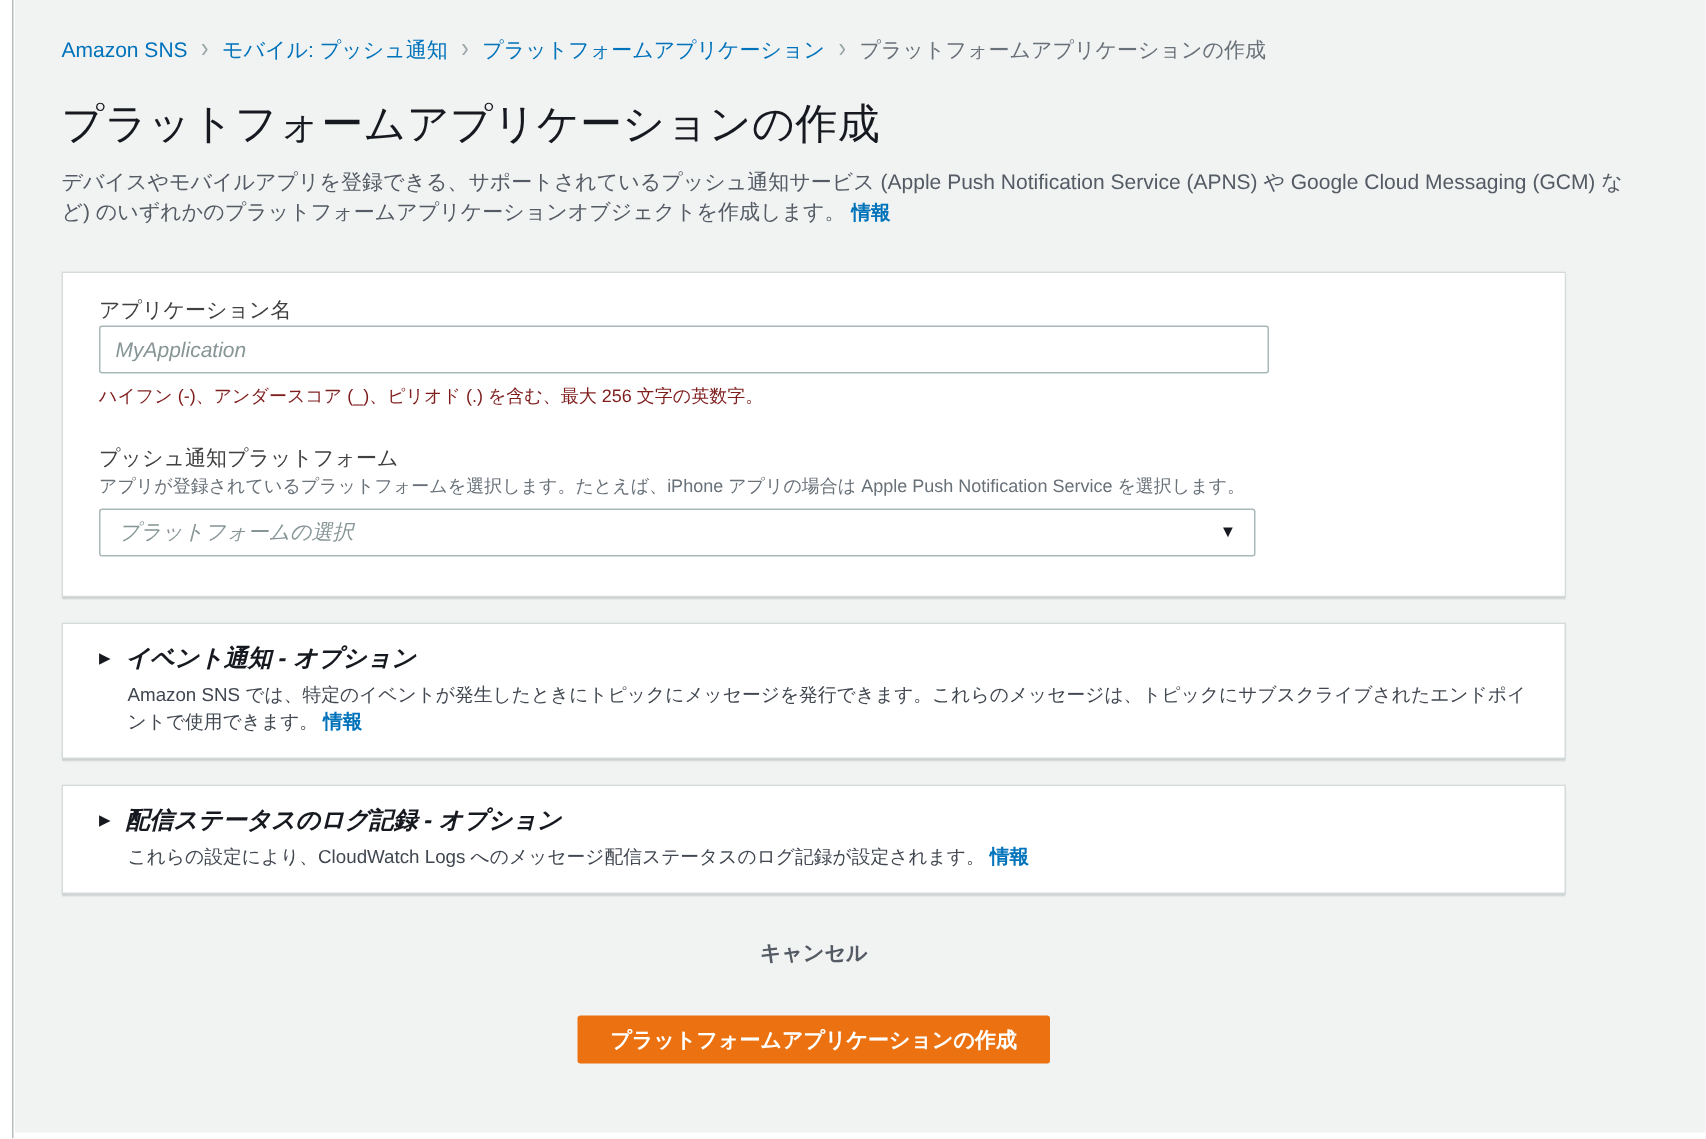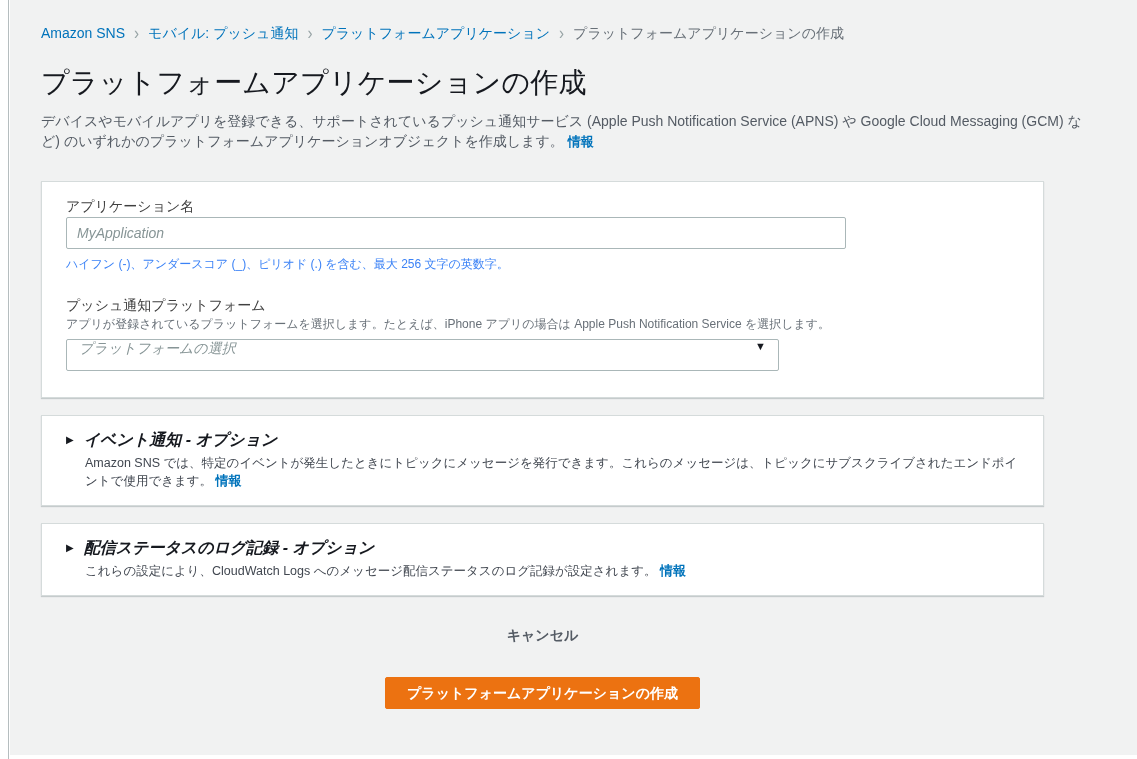--- a/index.html
+++ b/index.html
@@ -53,26 +53,26 @@
   .field-label { display: block; font-size: 14px; color: #404040; line-height: 20px; }
   .field-desc { font-size: 12px; color: #687078; line-height: 16px; margin-top: 1px; }
   .text-input {
     margin-top: 1px; width: 780px; height: 32px;
     border: 1px solid #aab7b8; border-radius: 2px;
     padding: 4px 10px; font-size: 14px; color: #16191f;
     font-family: "Liberation Sans", "DejaVu Sans", sans-serif;
     background: #ffffff; outline: none;
   }
   .text-input::placeholder { color: #879596; font-style: italic; opacity: 1; }
-  .helper-text { margin-top: 7px; font-size: 12px; color: #3b82f6; line-height: 16px; }
+  .helper-text { margin-top: 7px; font-size: 12px; color: #7f1d1d; line-height: 16px; }
   .field-platform { margin-top: 23px; }
   .select-box {
-    margin-top: 7px; width: 713px; height: 32px;
+    margin-top: 7px; width: 771px; height: 32px;
     border: 1px solid #aab7b8; border-radius: 2px; background: #ffffff;
-    display: flex; align-items: flex-start; justify-content: space-between;
+    display: flex; align-items: center; justify-content: space-between;
     padding: 0 12px; cursor: pointer;
   }
   .select-placeholder { color: #879596; font-style: italic; font-size: 14px; }
   .select-caret { color: #16191f; font-size: 11px; }
   
   .card-section { margin-top: 17px; padding: 13px 24px 15px 24px; }
   .section-header { display: flex; align-items: baseline; gap: 10px; cursor: pointer; }
   .disclosure-icon { font-size: 10px; color: #16191f; position: relative; top: -2px; }
   .section-title { font-size: 16px; font-weight: 700; font-style: italic; color: #16191f; line-height: 22px; }
   .section-desc {

